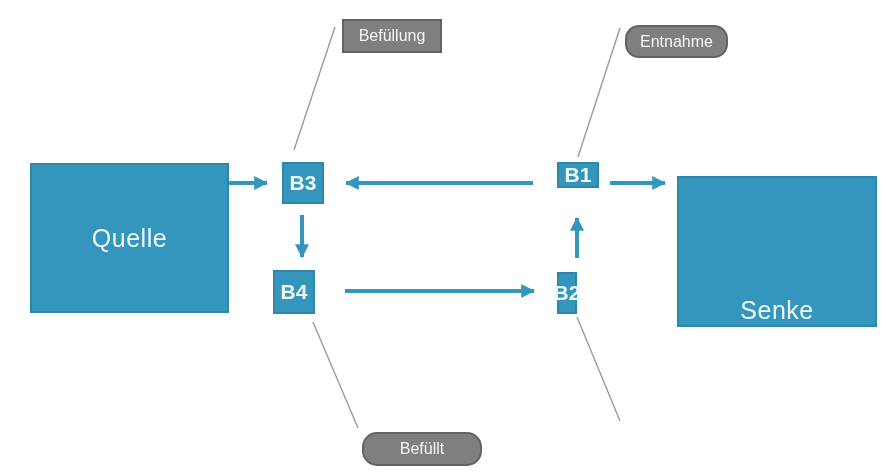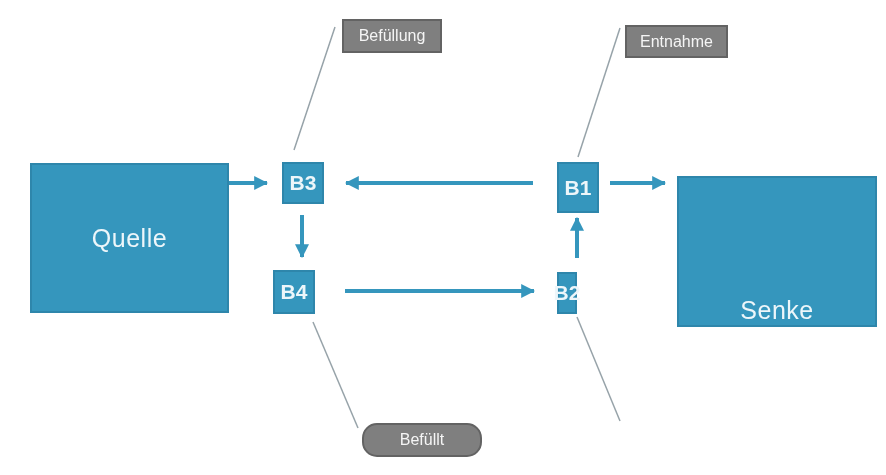--- a/index.html
+++ b/index.html
@@ -46,27 +46,27 @@
     display: flex;
     align-items: center;
     justify-content: center;
     color: #F5F5F5;
     font-size: 16px;
   }
   
   #node-quelle { left: 6px;   top: 163px; width: 199px; height: 150px; margin-left: 24px; }
   #node-senke  { left: 677px; top: 176px; width: 200px; height: 151px; align-items: flex-end; }
   #node-b3     { left: 282px; top: 162px; width: 42px;  height: 42px; }
-  #node-b1     { left: 557px; top: 162px; width: 42px;  height: 51px; text-align: center; }
+  #node-b1     { left: 557px; top: 162px; width: 42px;  height: 26px; text-align: center; }
   #node-b4     { left: 273px; top: 270px; width: 42px;  height: 44px; }
   #node-b2     { left: 557px; top: 272px; width: 20px;  height: 42px; }
   
   #tag-befuellung { left: 342px; top: 19px;  width: 100px; height: 34px; }
-  #tag-entnahme   { left: 625px; top: 25px;  width: 103px; height: 33px; }
-  #tag-befuellt   { left: 362px; top: 423px; width: 120px; height: 34px; border-radius: 15px; }
+  #tag-entnahme   { left: 625px; top: 25px;  width: 103px; height: 33px; border-radius: 14px; }
+  #tag-befuellt   { left: 362px; top: 432px; width: 120px; height: 34px; border-radius: 15px; }
   #tag-nachschub  { left: 625px; top: 416px; width: 106px; height: 33px; }
 </style>
 </head>
 <body>
 
 <div id="canvas">
 
   <svg id="wires" width="886" height="475" viewBox="0 0 886 475">
     <defs>
       <marker id="ah" markerUnits="userSpaceOnUse" markerWidth="14" markerHeight="14" viewBox="0 0 12 12" refX="11" refY="6" orient="auto">

